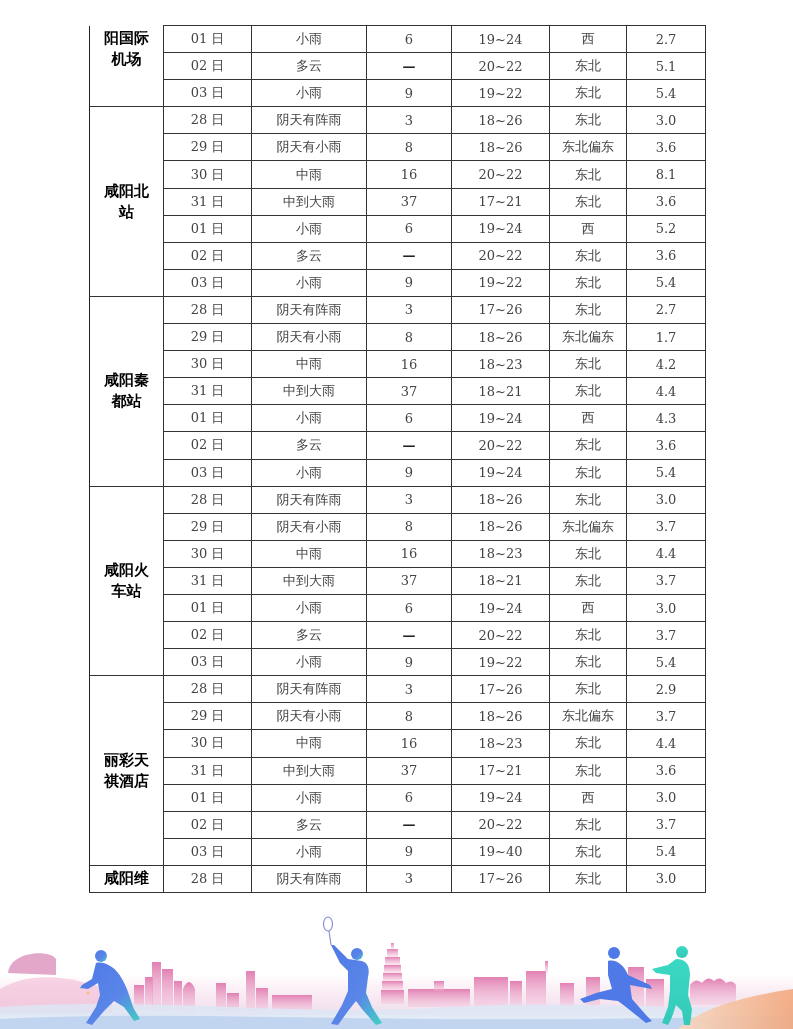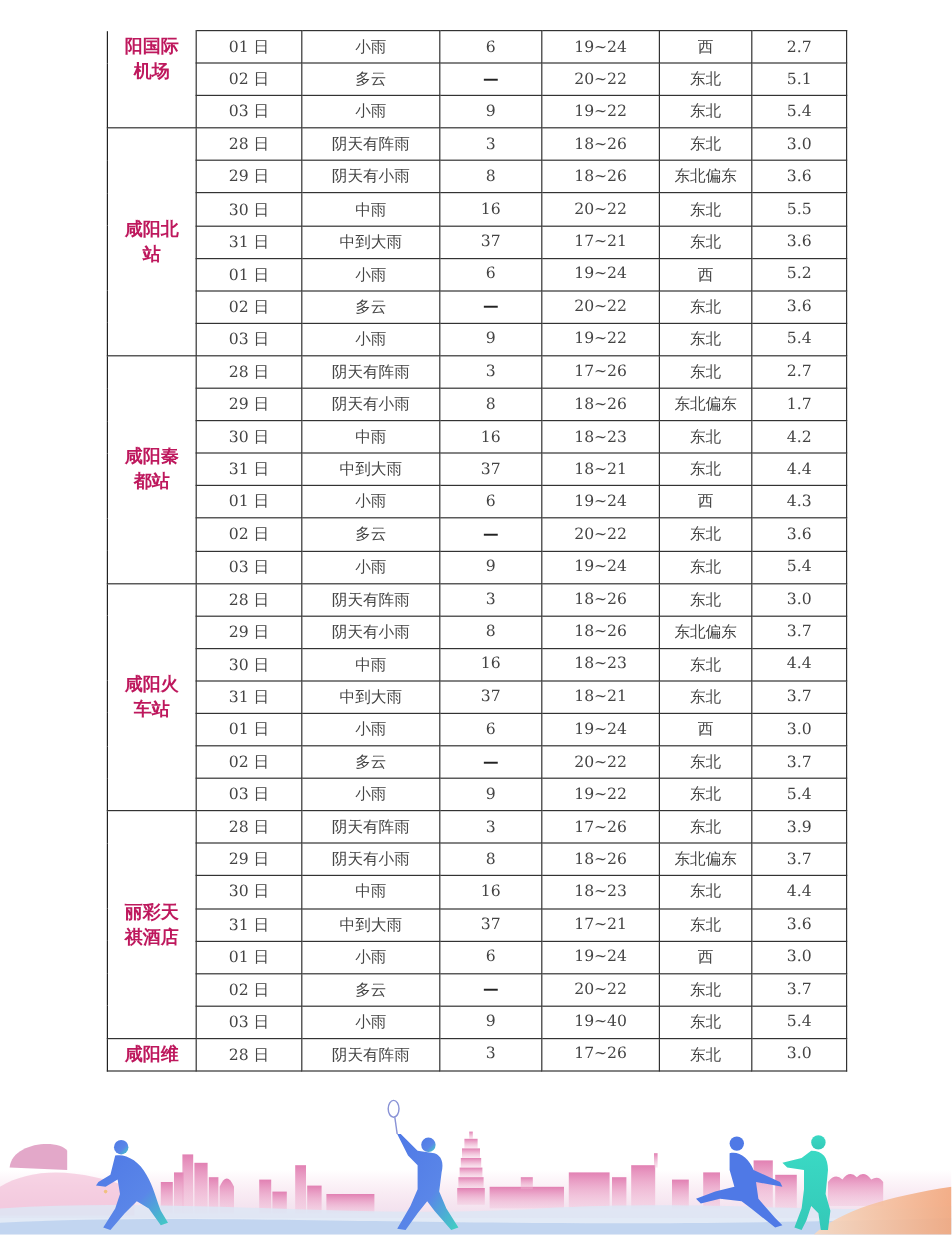--- a/index.html
+++ b/index.html
@@ -21,21 +21,21 @@
   .forecast-table tr { height: 27.1px; }
   .forecast-table td {
     border: 1px solid #333333;
     padding: 0; text-align: center; vertical-align: middle;
     font-family: "DejaVu Serif", "Liberation Serif", serif;
     font-size: 13px; color: #444444; white-space: nowrap;
   }
   .forecast-table td.dash { font-weight: bold; color: #222; font-family: "DejaVu Sans", sans-serif; }
   .forecast-table td.loc {
     font-family: "DejaVu Sans", "Liberation Sans", sans-serif;
-    font-weight: bold; font-size: 15px; color: #be185d; line-height: 21px;
+    font-weight: bold; font-size: 15px; color: #000000; line-height: 21px;
     border-left: 1.5px solid #222;
   }
   .forecast-table td.loc.cont { border-top: none; vertical-align: top; padding-top: 2px; }
   .forecast-table td.loc .line { display: block; }
   .banner {
     position: absolute; left: 0; top: 909px; width: 793px; height: 120px;
   }
 </style>
 </head>
 <body>
@@ -98,21 +98,21 @@
         <td>18~26</td>
         <td>东北偏东</td>
         <td>3.6</td>
       </tr>
       <tr>
         <td>30 日</td>
         <td>中雨</td>
         <td>16</td>
         <td>20~22</td>
         <td>东北</td>
-        <td>5.5</td>
+        <td>8.1</td>
       </tr>
       <tr>
         <td>31 日</td>
         <td>中到大雨</td>
         <td>37</td>
         <td>17~21</td>
         <td>东北</td>
         <td>3.6</td>
       </tr>
       <tr>
@@ -262,21 +262,21 @@
       <tr>
         <td rowspan="7" class="loc">
           <span class="line">丽彩天</span>
           <span class="line">祺酒店</span>
         </td>
         <td>28 日</td>
         <td>阴天有阵雨</td>
         <td>3</td>
         <td>17~26</td>
         <td>东北</td>
-        <td>3.9</td>
+        <td>2.9</td>
       </tr>
       <tr>
         <td>29 日</td>
         <td>阴天有小雨</td>
         <td>8</td>
         <td>18~26</td>
         <td>东北偏东</td>
         <td>3.7</td>
       </tr>
       <tr>

